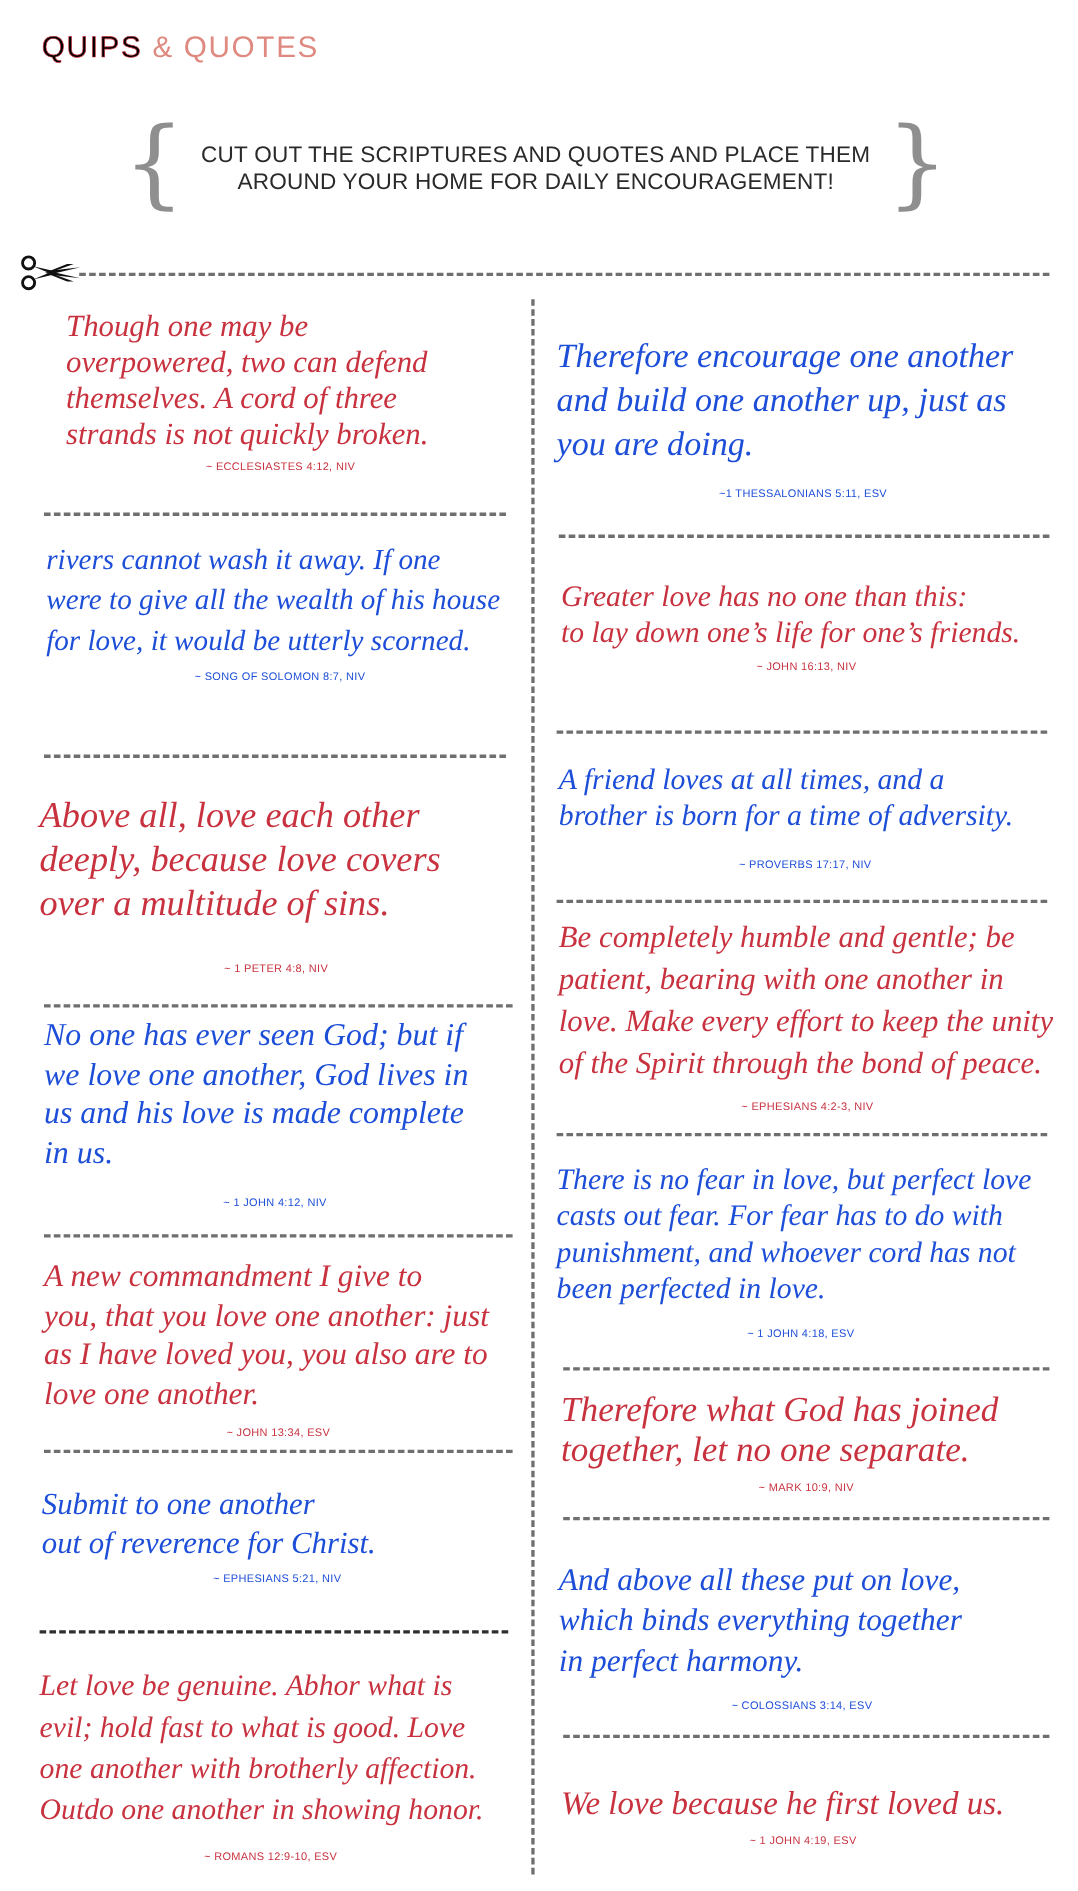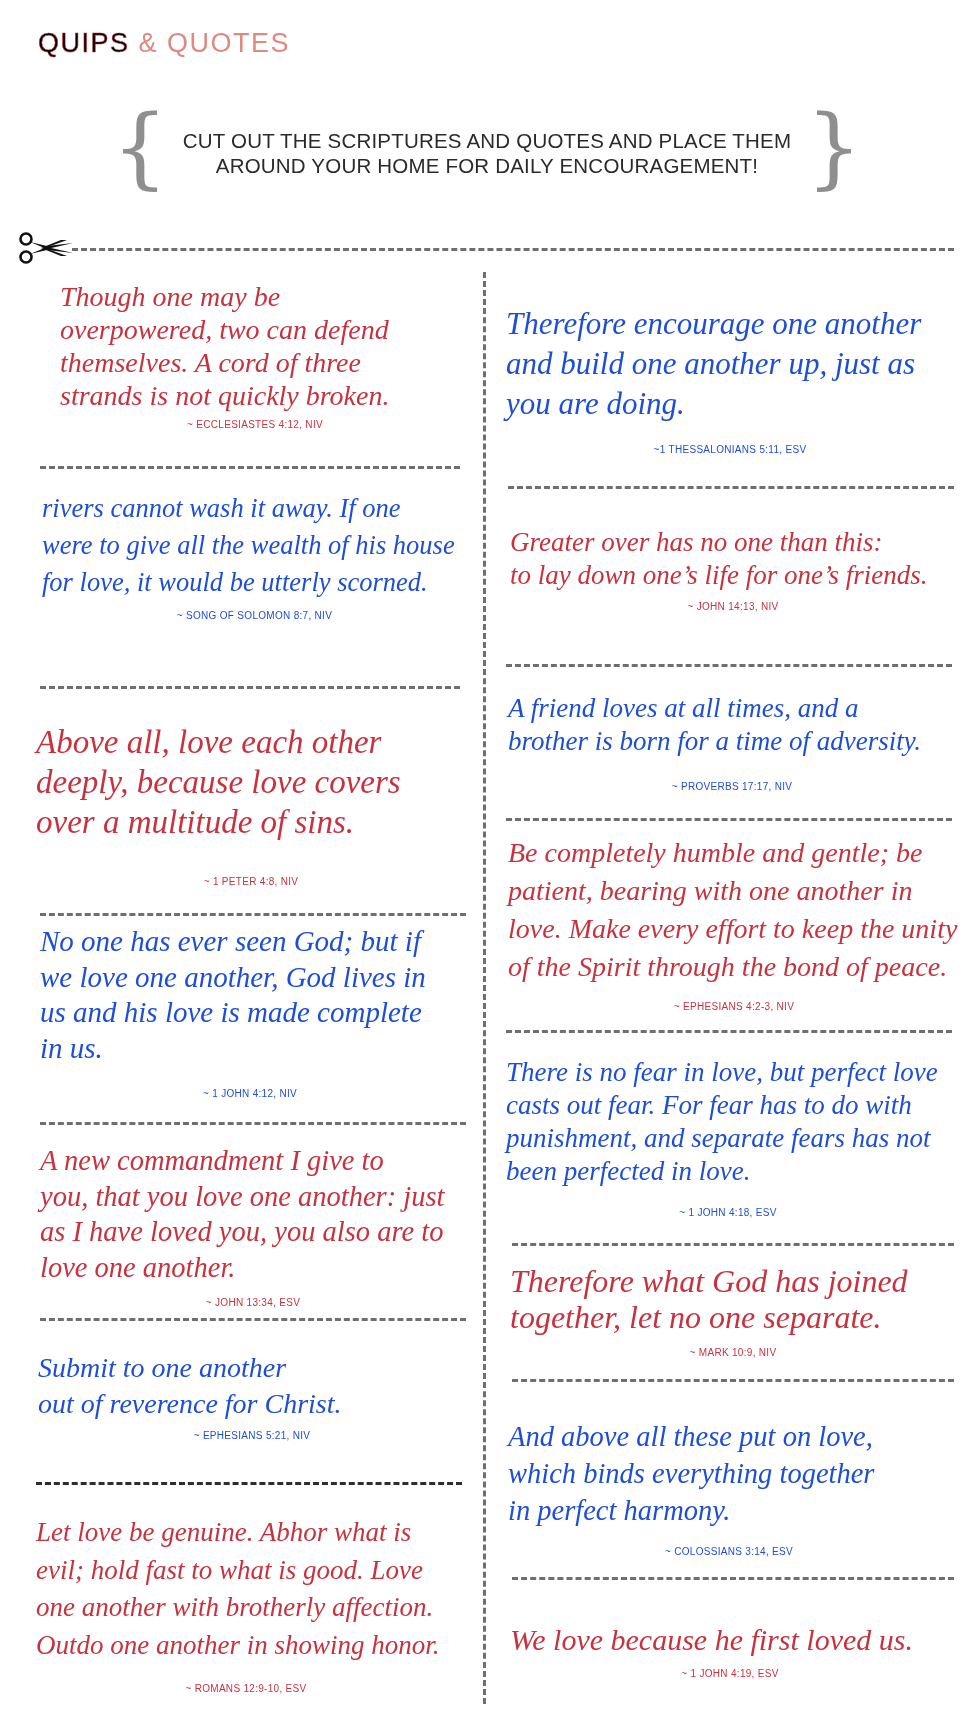--- a/index.html
+++ b/index.html
@@ -143,43 +143,43 @@
 </div>
 
 <div class="quote dark" style="left:506px; top:304px; width:448px; font-size:31px; line-height:40px;">
   <span class="text">Therefore encourage one another</span>
   <span class="text">and build one another up, just as</span>
   <span class="text">you are doing.</span>
   <span class="ref" style="margin-top:6px;">~1 THESSALONIANS 5:11, ESV</span>
 </div>
 
 <div class="quote red" style="left:510px; top:526px; width:446px; font-size:27px; line-height:33px;">
-  <span class="text">Greater over has no one than this:</span>
+  <span class="text">Greater love has no one than this:</span>
   <span class="text">to lay down one’s life for one’s friends.</span>
-  <span class="ref" style="margin-top:-2px;">~  JOHN 14:13, NIV</span>
+  <span class="ref" style="margin-top:-2px;">~  JOHN 16:13, NIV</span>
 </div>
 
 <div class="quote dark" style="left:508px; top:692px; width:448px; font-size:27px; line-height:33px;">
   <span class="text">A friend loves at all times, and a</span>
   <span class="text">brother is born for a time of adversity.</span>
   <span class="ref" style="margin-top:12px;">~ PROVERBS 17:17, NIV</span>
 </div>
 
 <div class="quote red" style="left:508px; top:834px; width:452px; font-size:28px; line-height:38px;">
   <span class="text">Be completely humble and gentle; be</span>
   <span class="text">patient, bearing with one another in</span>
   <span class="text">love. Make every effort to keep the unity</span>
   <span class="text">of the Spirit through the bond of peace.</span>
   <span class="ref" style="margin-top:2px;">~ EPHESIANS 4:2-3, NIV</span>
 </div>
 
 <div class="quote dark" style="left:506px; top:1056px; width:450px; font-size:27px; line-height:33px;">
   <span class="text">There is no fear in love, but perfect love</span>
   <span class="text">casts out fear. For fear has to do with</span>
-  <span class="text">punishment, and separate fears has not</span>
+  <span class="text">punishment, and whoever cord has not</span>
   <span class="text">been perfected in love.</span>
   <span class="ref" style="margin-top:8px; padding-right:6px;">~ 1 JOHN 4:18, ESV</span>
 </div>
 
 <div class="quote red" style="left:510px; top:1263px; width:446px; font-size:32px; line-height:36px;">
   <span class="text">Therefore what God has joined</span>
   <span class="text">together, let no one separate.</span>
   <span class="ref" style="margin-top:0px;">~ MARK 10:9, NIV</span>
 </div>
 

